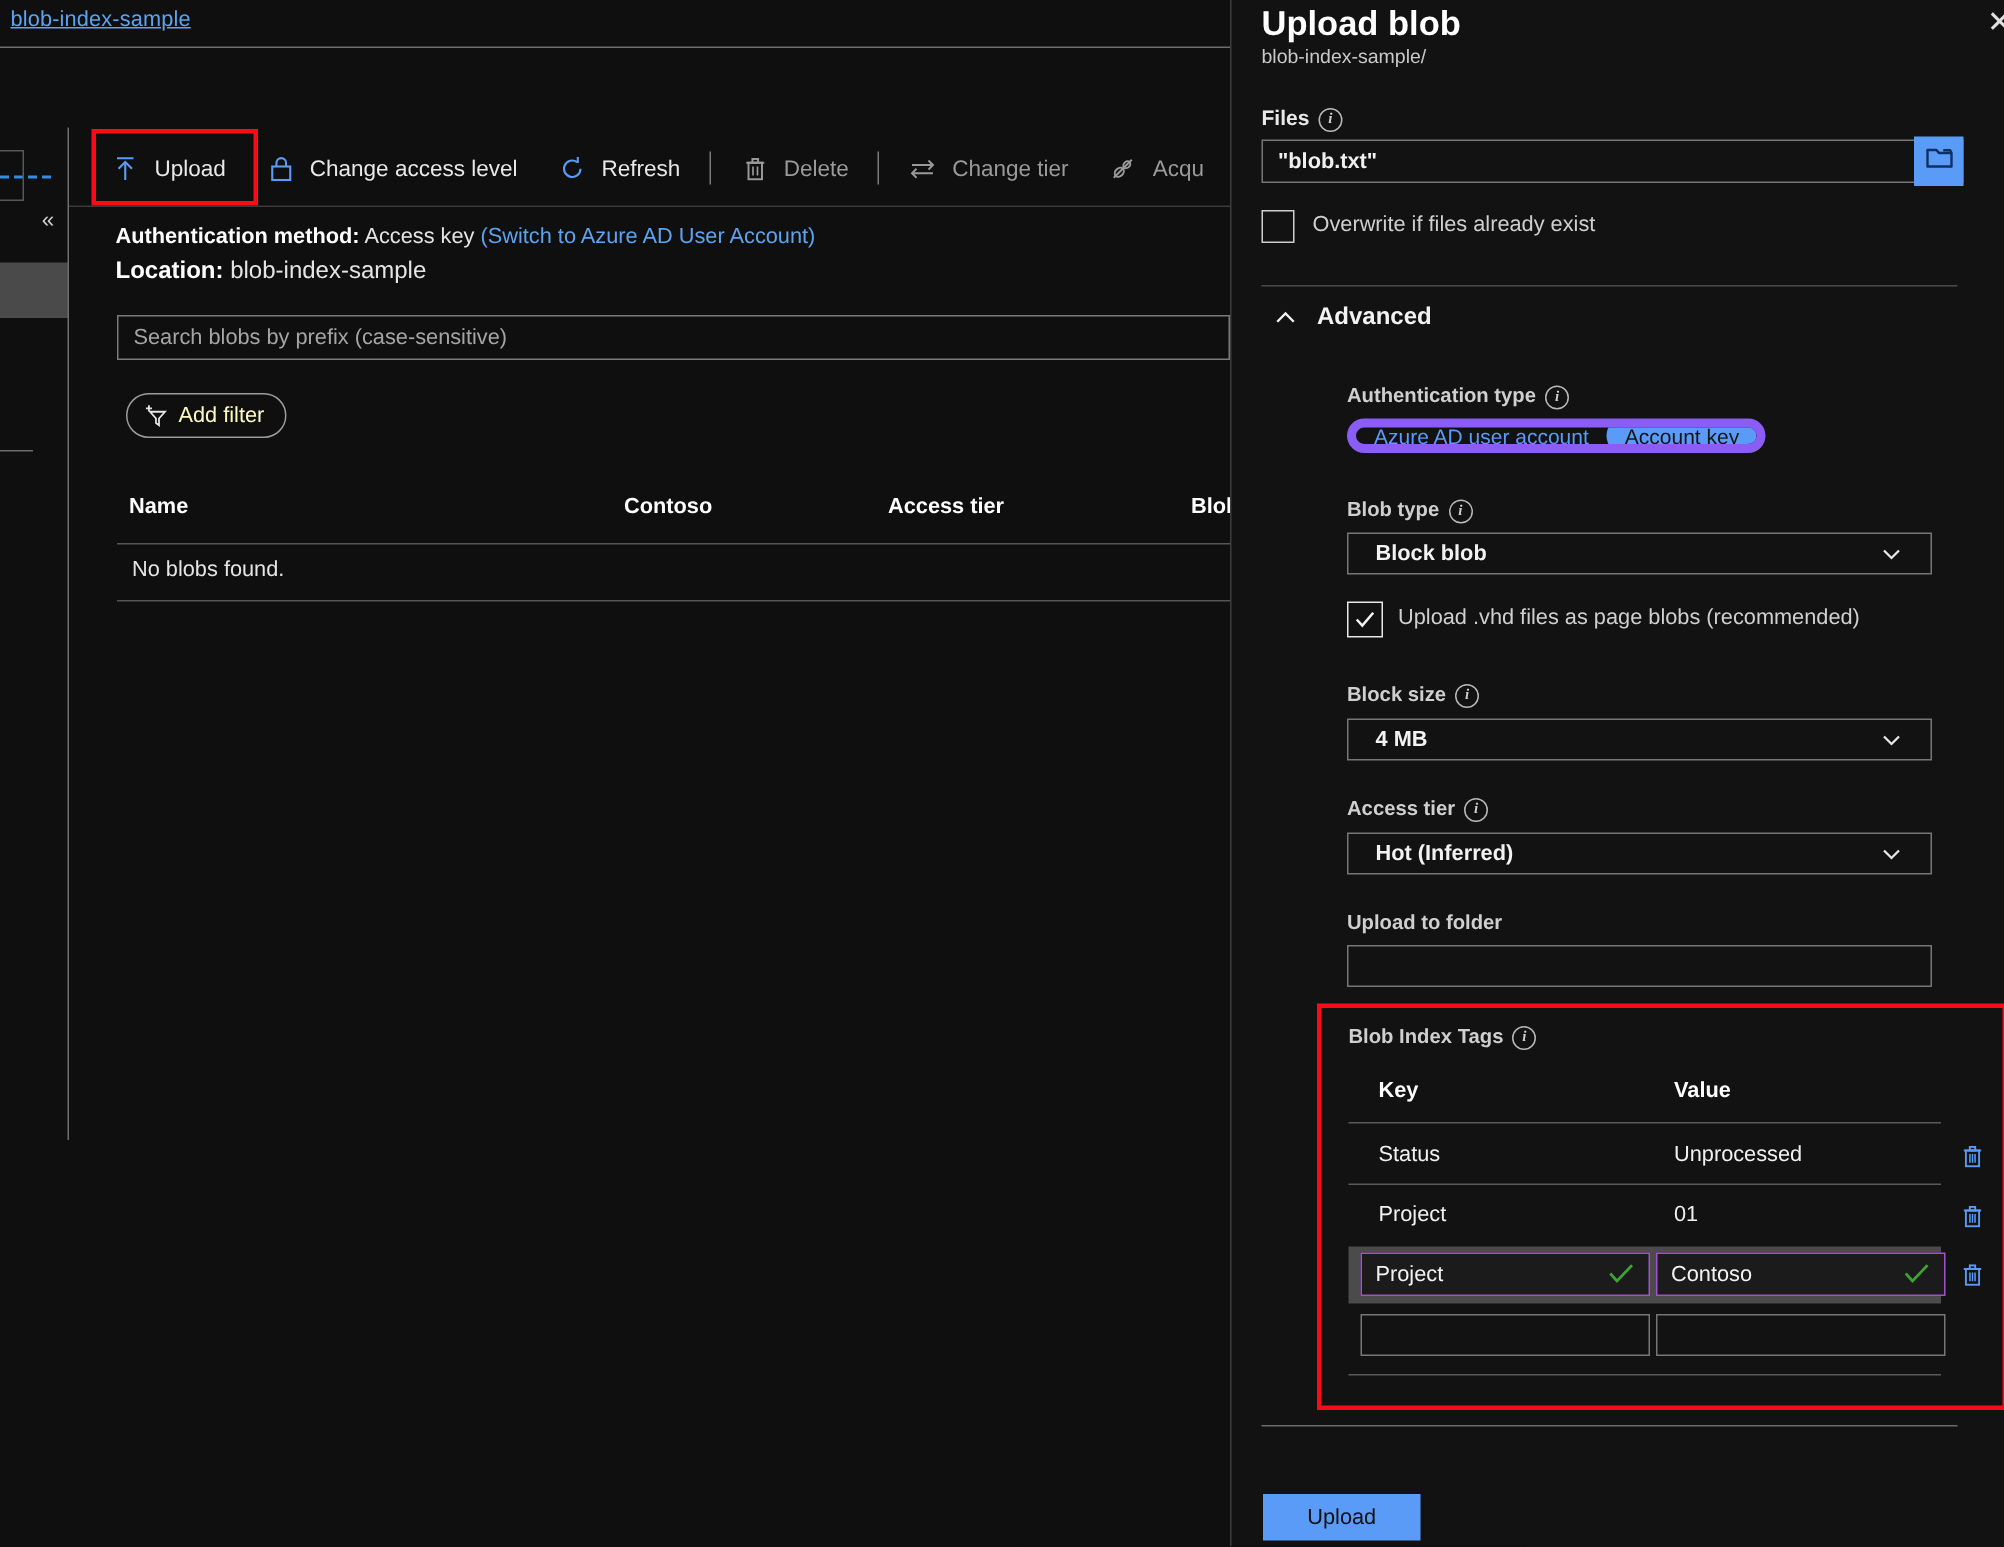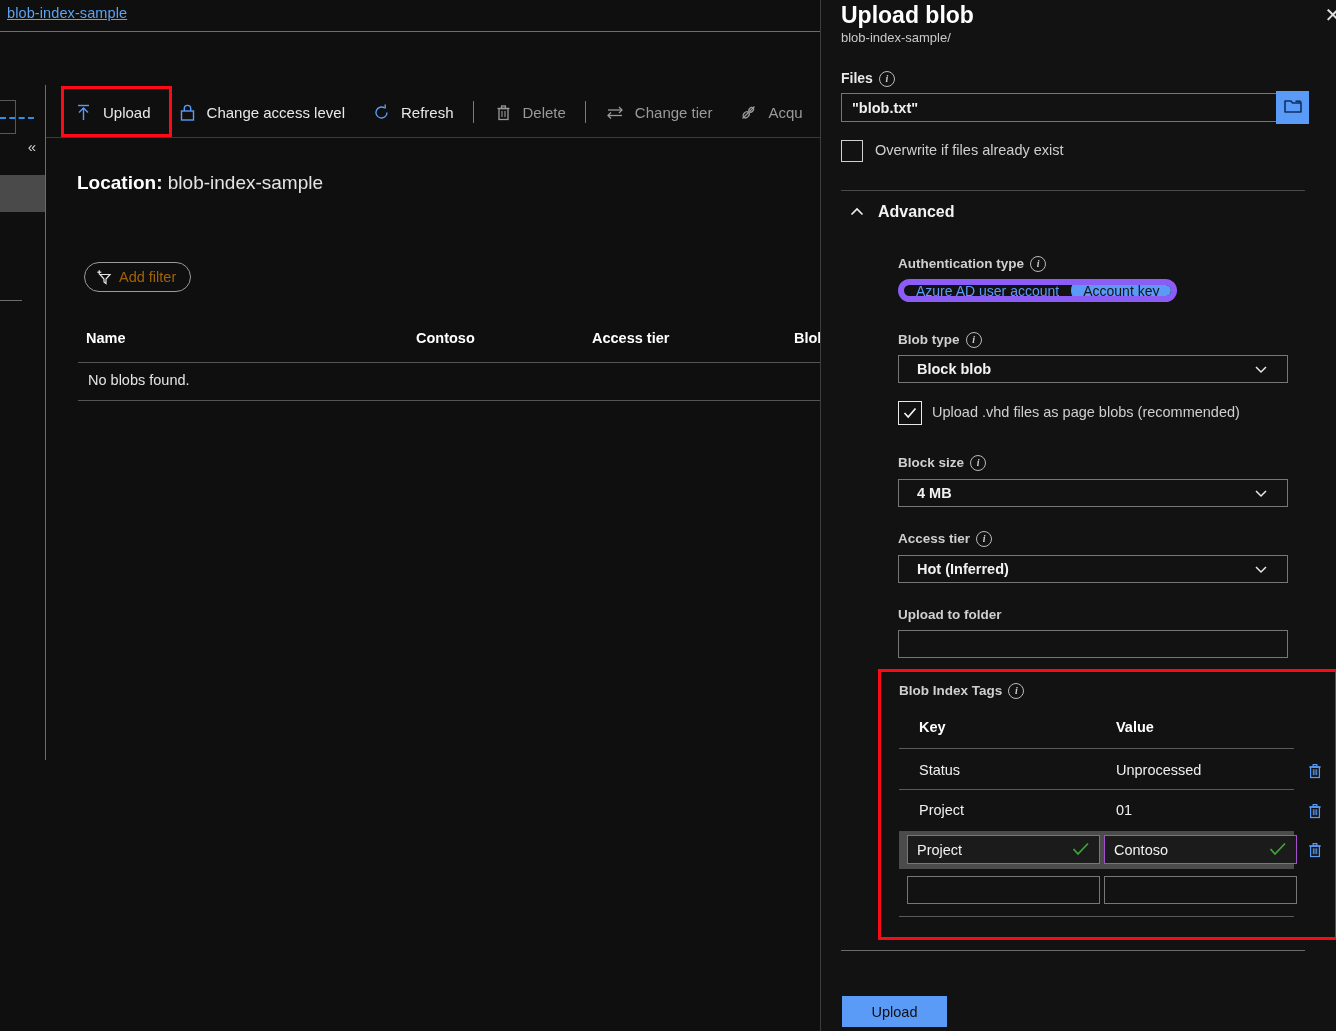--- a/index.html
+++ b/index.html
@@ -36,36 +36,36 @@
       cursor:pointer;white-space:nowrap;}
   .tb-item.disabled{color:#9a9a9a;cursor:default;}
   .tb-ico{width:21px;height:21px;margin-right:9px;display:flex;align-items:center;justify-content:center;flex:0 0 auto;}
   .tb-sep{width:1px;height:22px;background:#7a7a7a;margin:0 6px;}
   #toolbar-rule{position:absolute;left:46px;top:137px;width:774px;height:1px;background:#3a3a3a;}
   #upload-highlight{position:absolute;left:61px;top:86px;width:111px;height:51px;
       border:3px solid #fb0a18;box-sizing:border-box;pointer-events:none;}
 
   
   #auth-line{position:absolute;left:77px;top:150px;font-size:14.5px;white-space:nowrap;}
-  #loc-line{position:absolute;left:77px;top:172px;font-size:19px;white-space:nowrap;}
+  #loc-line{position:absolute;left:77px;top:172px;font-size:16px;white-space:nowrap;}
   .bold-lbl{font-weight:bold;color:#ffffff;}
   .norm-val{color:#e4e4e4;}
   .link-inline{color:#5ca3f0;cursor:pointer;}
 
   
   #search-input{position:absolute;left:78px;top:210px;width:742px;height:30px;
       background:#0f0f0f;border:1px solid #7a7a7a;box-sizing:border-box;
       color:#cbcbcb;font-size:14.5px;padding:0 10px;
       font-family:"Liberation Sans",sans-serif;outline:none;}
   #search-input::placeholder{color:#a5a5a5;opacity:1;}
 
   
   #add-filter{position:absolute;left:84px;top:262px;height:30px;padding:0 14px 0 10px;
       display:flex;align-items:center;border:1px solid #9b9b9b;border-radius:16px;
-      font-size:14.5px;color:#a16207;cursor:pointer;box-sizing:border-box;}
+      font-size:14.5px;color:#fef9c3;cursor:pointer;box-sizing:border-box;}
   #add-filter .tb-ico{margin-right:6px;width:18px;height:18px;}
 
   
   #tbl-head{position:absolute;left:78px;top:330px;width:742px;height:22px;}
   .th{position:absolute;font-size:14.5px;font-weight:bold;color:#ffffff;white-space:nowrap;}
   #tbl-rule1{position:absolute;left:78px;top:362px;width:742px;height:1px;background:#555;}
   #tbl-empty{position:absolute;left:88px;top:372px;font-size:14.5px;color:#e4e4e4;}
   #tbl-rule2{position:absolute;left:78px;top:400px;width:742px;height:1px;background:#555;}
 
   
@@ -228,25 +228,31 @@
           <ellipse cx="12.2" cy="6.8" rx="2" ry="2.6" transform="rotate(45 12.2 6.8)" fill="none" stroke="#9a9a9a" stroke-width="1.3"></ellipse>
         </svg>
       </span>
       <span>Acqu</span>
     </div>
 
   </div>
   <div id="toolbar-rule"></div>
   <div id="upload-highlight"></div>
 
+  <div id="auth-line">
+    <span class="bold-lbl">Authentication method:</span>
+    <span class="norm-val">Access key</span>
+    <span class="link-inline">(Switch to Azure AD User Account)</span>
+  </div>
   <div id="loc-line">
     <span class="bold-lbl">Location:</span>
     <span class="norm-val">blob-index-sample</span>
   </div>
 
+  <input id="search-input" class="" type="text" placeholder="Search blobs by prefix (case-sensitive)" style="">
 
   <div id="add-filter">
     <span class="tb-ico">
       <svg width="18" height="18" viewBox="0 0 18 18">
         <polygon points="5,6.5 15,6.5 11,11 11,15.5 9,14 9,11" fill="none" stroke="#e6e6e6" stroke-width="1.2"></polygon>
         <line x1="4.3" y1="2.2" x2="4.3" y2="6.2" stroke="#e6e6e6" stroke-width="1.2"></line>
         <line x1="2.3" y1="4.2" x2="6.3" y2="4.2" stroke="#e6e6e6" stroke-width="1.2"></line>
       </svg>
     </span>
     <span>Add filter</span>

